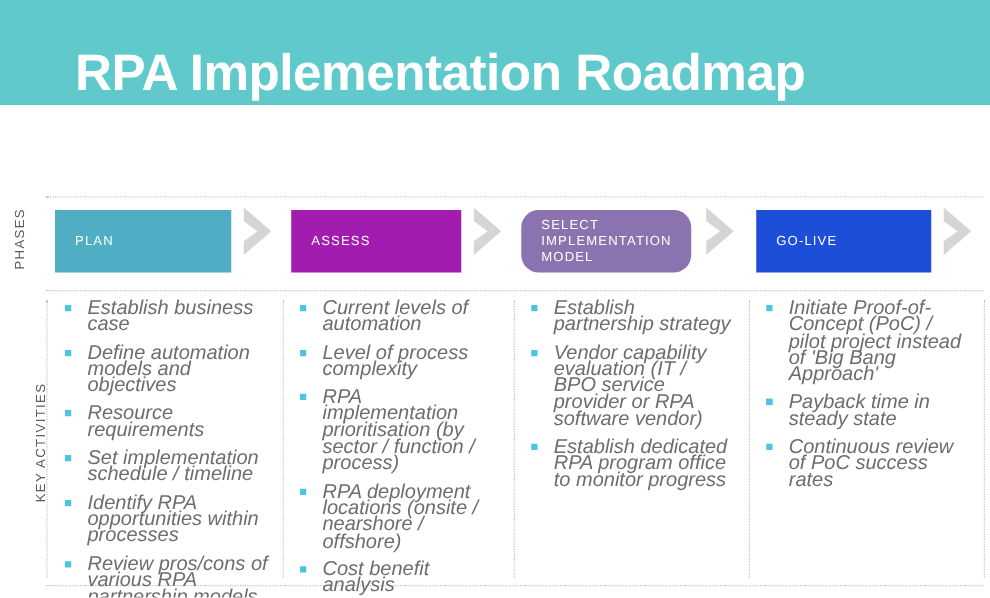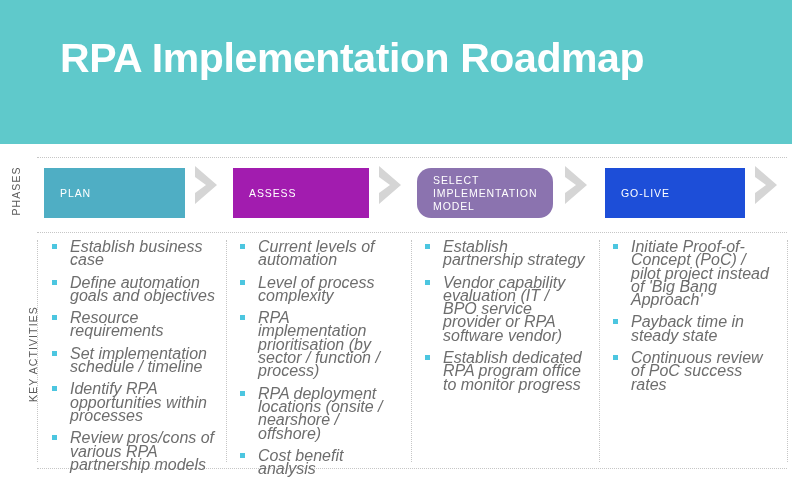--- a/index.html
+++ b/index.html
@@ -20,21 +20,21 @@
     height: 478px;
     background: #ffffff;
   }
 
   
   .header-band {
     position: absolute;
     left: 0;
     top: 0;
     width: 792px;
-    height: 144px;
+    height: 84px;
     background: #5FC9CB;
   }
   .header-title {
     position: absolute;
     left: 60px;
     top: 33px;
     font-size: 41px;
     line-height: 50px;
     font-weight: bold;
     color: #ffffff;
@@ -204,21 +204,21 @@
       </div>
       <div class="chevron" style="left: 751px;"><svg width="36" height="42" viewBox="0 0 36 42" xmlns="http://www.w3.org/2000/svg">
           <polygon points="4,2 26,21 4,40 4,29 15,21 4,13" fill="#D5D5D5"></polygon>
         </svg></div>
     </div>
 
   <div id="activities-row">
       <div class="activity-col" style="left: 52px; width: 165px;">
         <ul class="activity-list">
           <li class="activity-item"><span class="bullet" style="background: rgb(76, 198, 224);"></span><span>Establish business case</span></li>
-          <li class="activity-item"><span class="bullet" style="background: rgb(76, 198, 224);"></span><span>Define automation goals and objectives</span></li>
+          <li class="activity-item"><span class="bullet" style="background: rgb(76, 198, 224);"></span><span>Define automation models and objectives</span></li>
           <li class="activity-item"><span class="bullet" style="background: rgb(76, 198, 224);"></span><span>Resource requirements</span></li>
           <li class="activity-item"><span class="bullet" style="background: rgb(76, 198, 224);"></span><span>Set implementation schedule / timeline</span></li>
           <li class="activity-item"><span class="bullet" style="background: rgb(76, 198, 224);"></span><span>Identify RPA opportunities within processes</span></li>
           <li class="activity-item"><span class="bullet" style="background: rgb(76, 198, 224);"></span><span>Review pros/cons of various RPA partnership models</span></li>
         </ul>
       </div>
       <div class="activity-col" style="left: 240px; width: 160px;">
         <ul class="activity-list">
           <li class="activity-item"><span class="bullet" style="background: rgb(76, 198, 224);"></span><span>Current levels of automation</span></li>
           <li class="activity-item"><span class="bullet" style="background: rgb(76, 198, 224);"></span><span>Level of process complexity</span></li>

